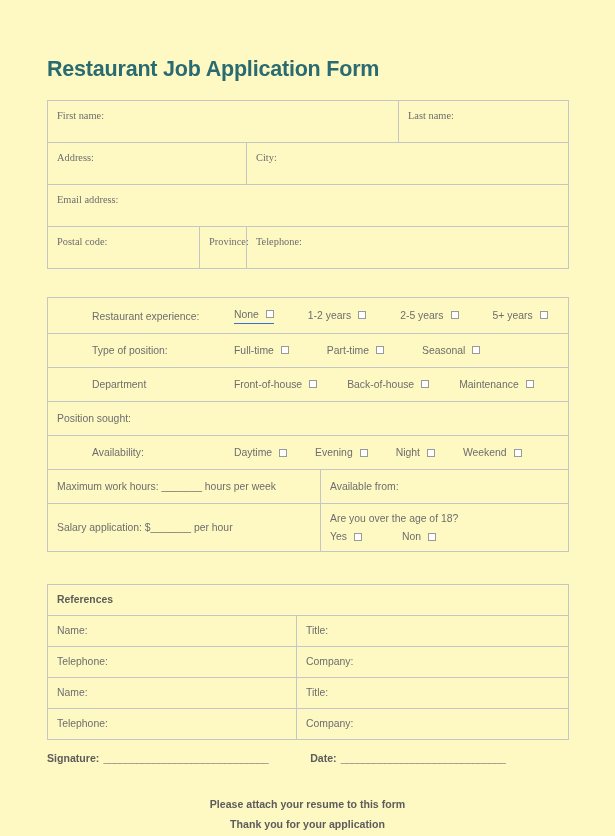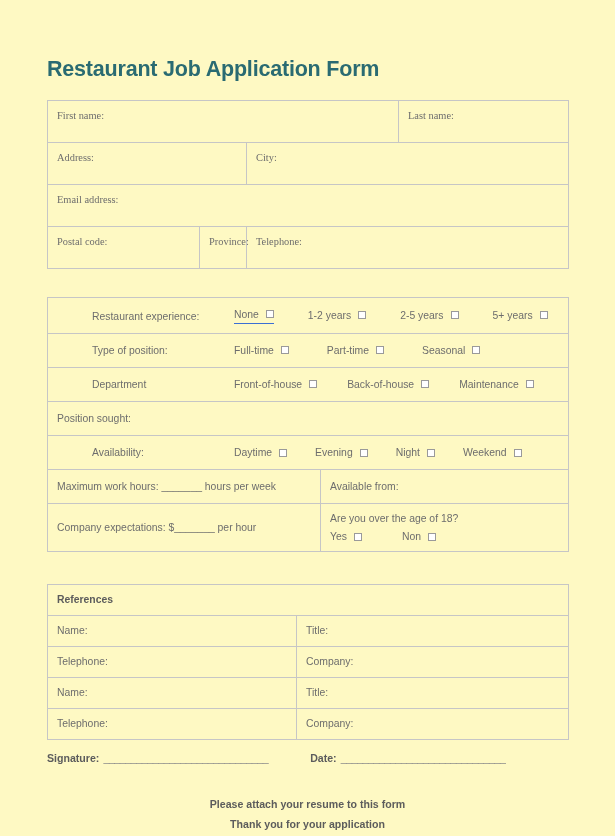--- a/index.html
+++ b/index.html
@@ -294,21 +294,21 @@
           </div>
         </td>
       </tr>
 
       <tr>
         <td>Maximum work hours: _______ hours per week</td>
         <td>Available from:</td>
       </tr>
 
       <tr>
-        <td>Company expectations: $_______ per hour</td>
+        <td>Salary application: $_______ per hour</td>
         <td class="two-line">
           <span class="age-q">Are you over the age of 18?</span>
           <span class="opt-group sp-age">
             <span class="opt">
               <span>Yes</span>
               <span class="box"></span>
             </span>
             <span class="opt">
               <span>Non</span>
               <span class="box"></span>

